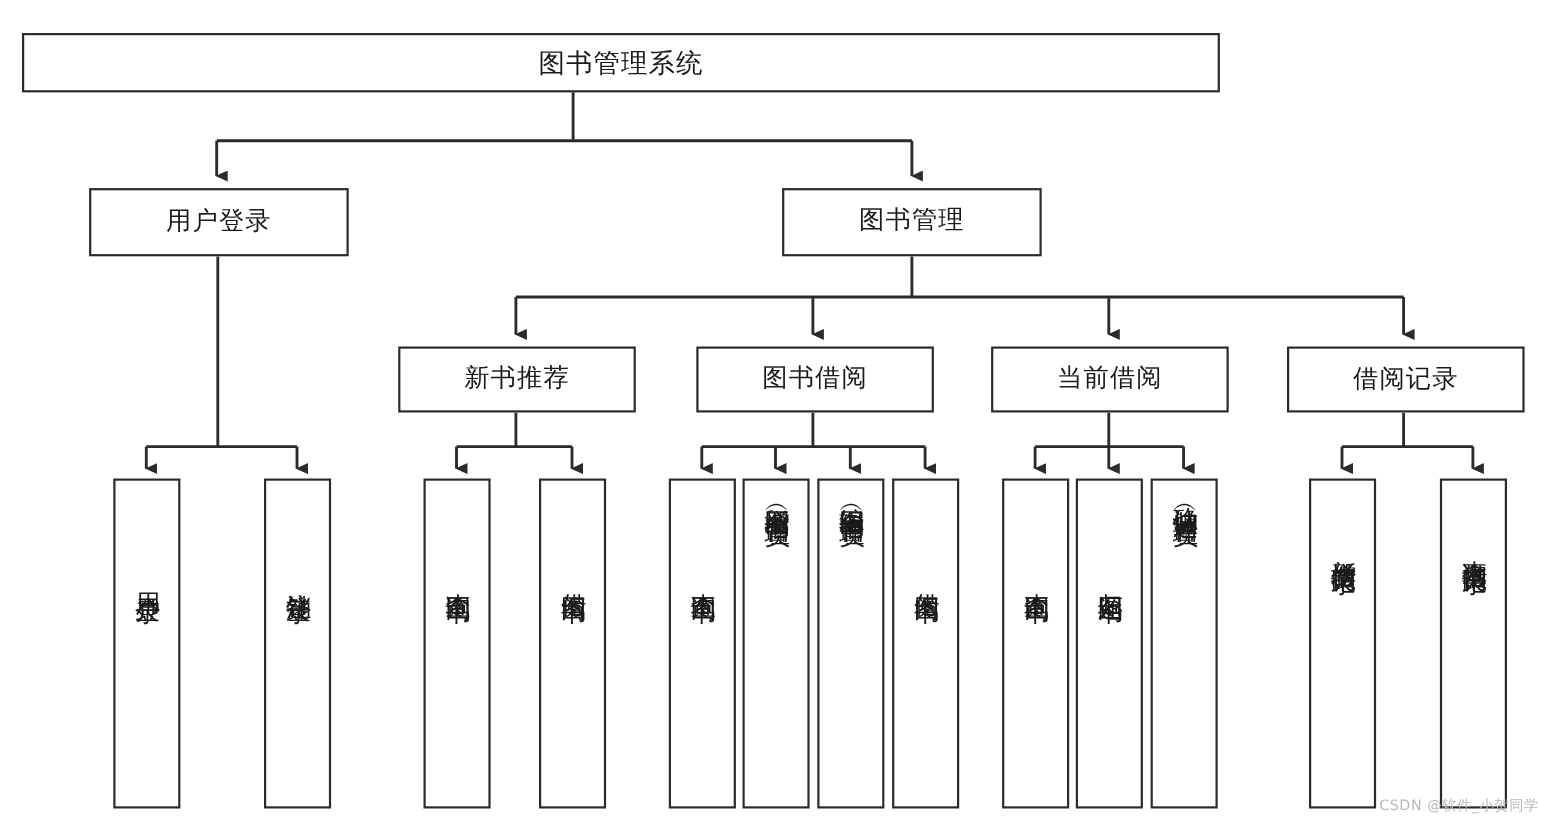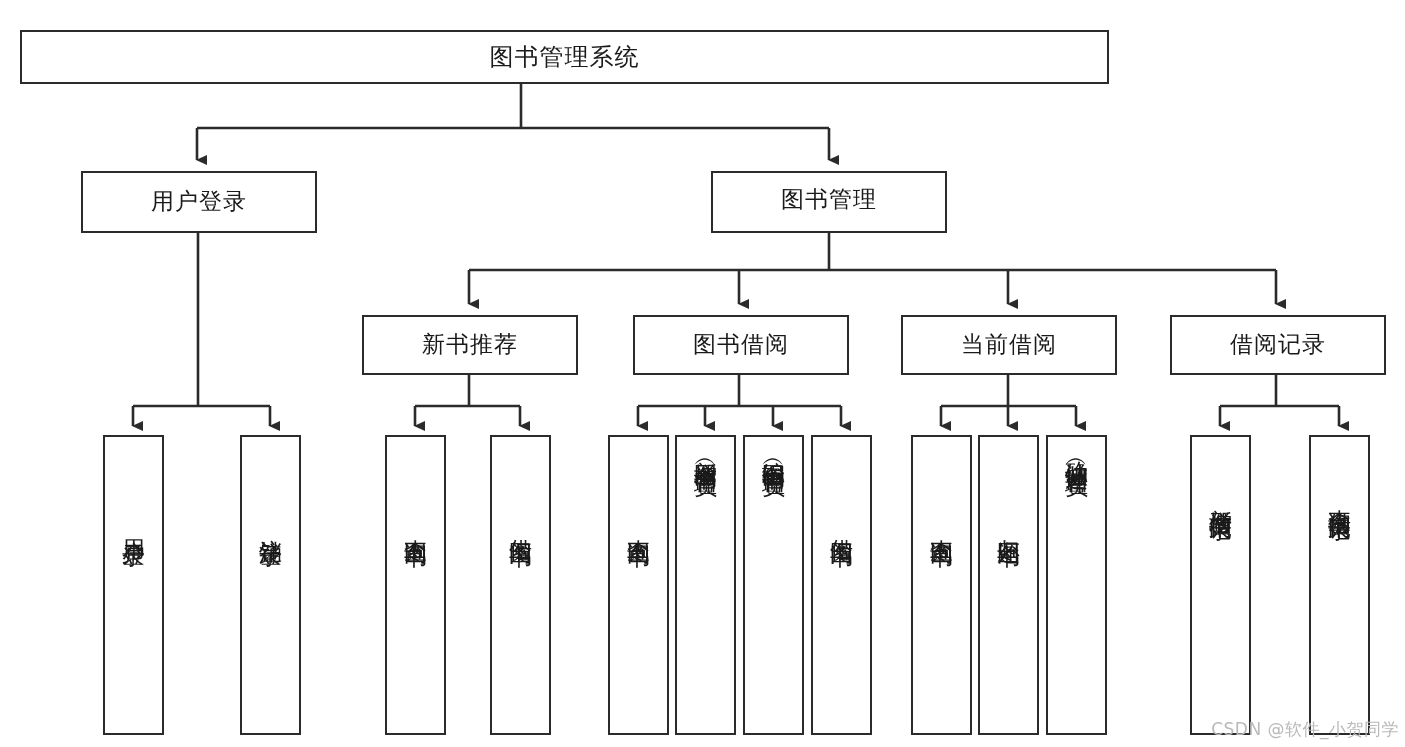--- a/index.html
+++ b/index.html
@@ -61,21 +61,21 @@
   .node.vertical.midshort .vlabel {
     margin-top: 48px;
   }
   .node.title {
     font-size: 24px;
   }
   .watermark {
     position: absolute;
     right: 6px;
     bottom: 6px;
-    font-size: 17px;
+    font-size: 13px;
     color: #b9b9b9;
     letter-spacing: 0.5px;
     white-space: nowrap;
     text-align: center;
   }
 </style>
 </head>
 <body>
 
 <div id="canvas">

